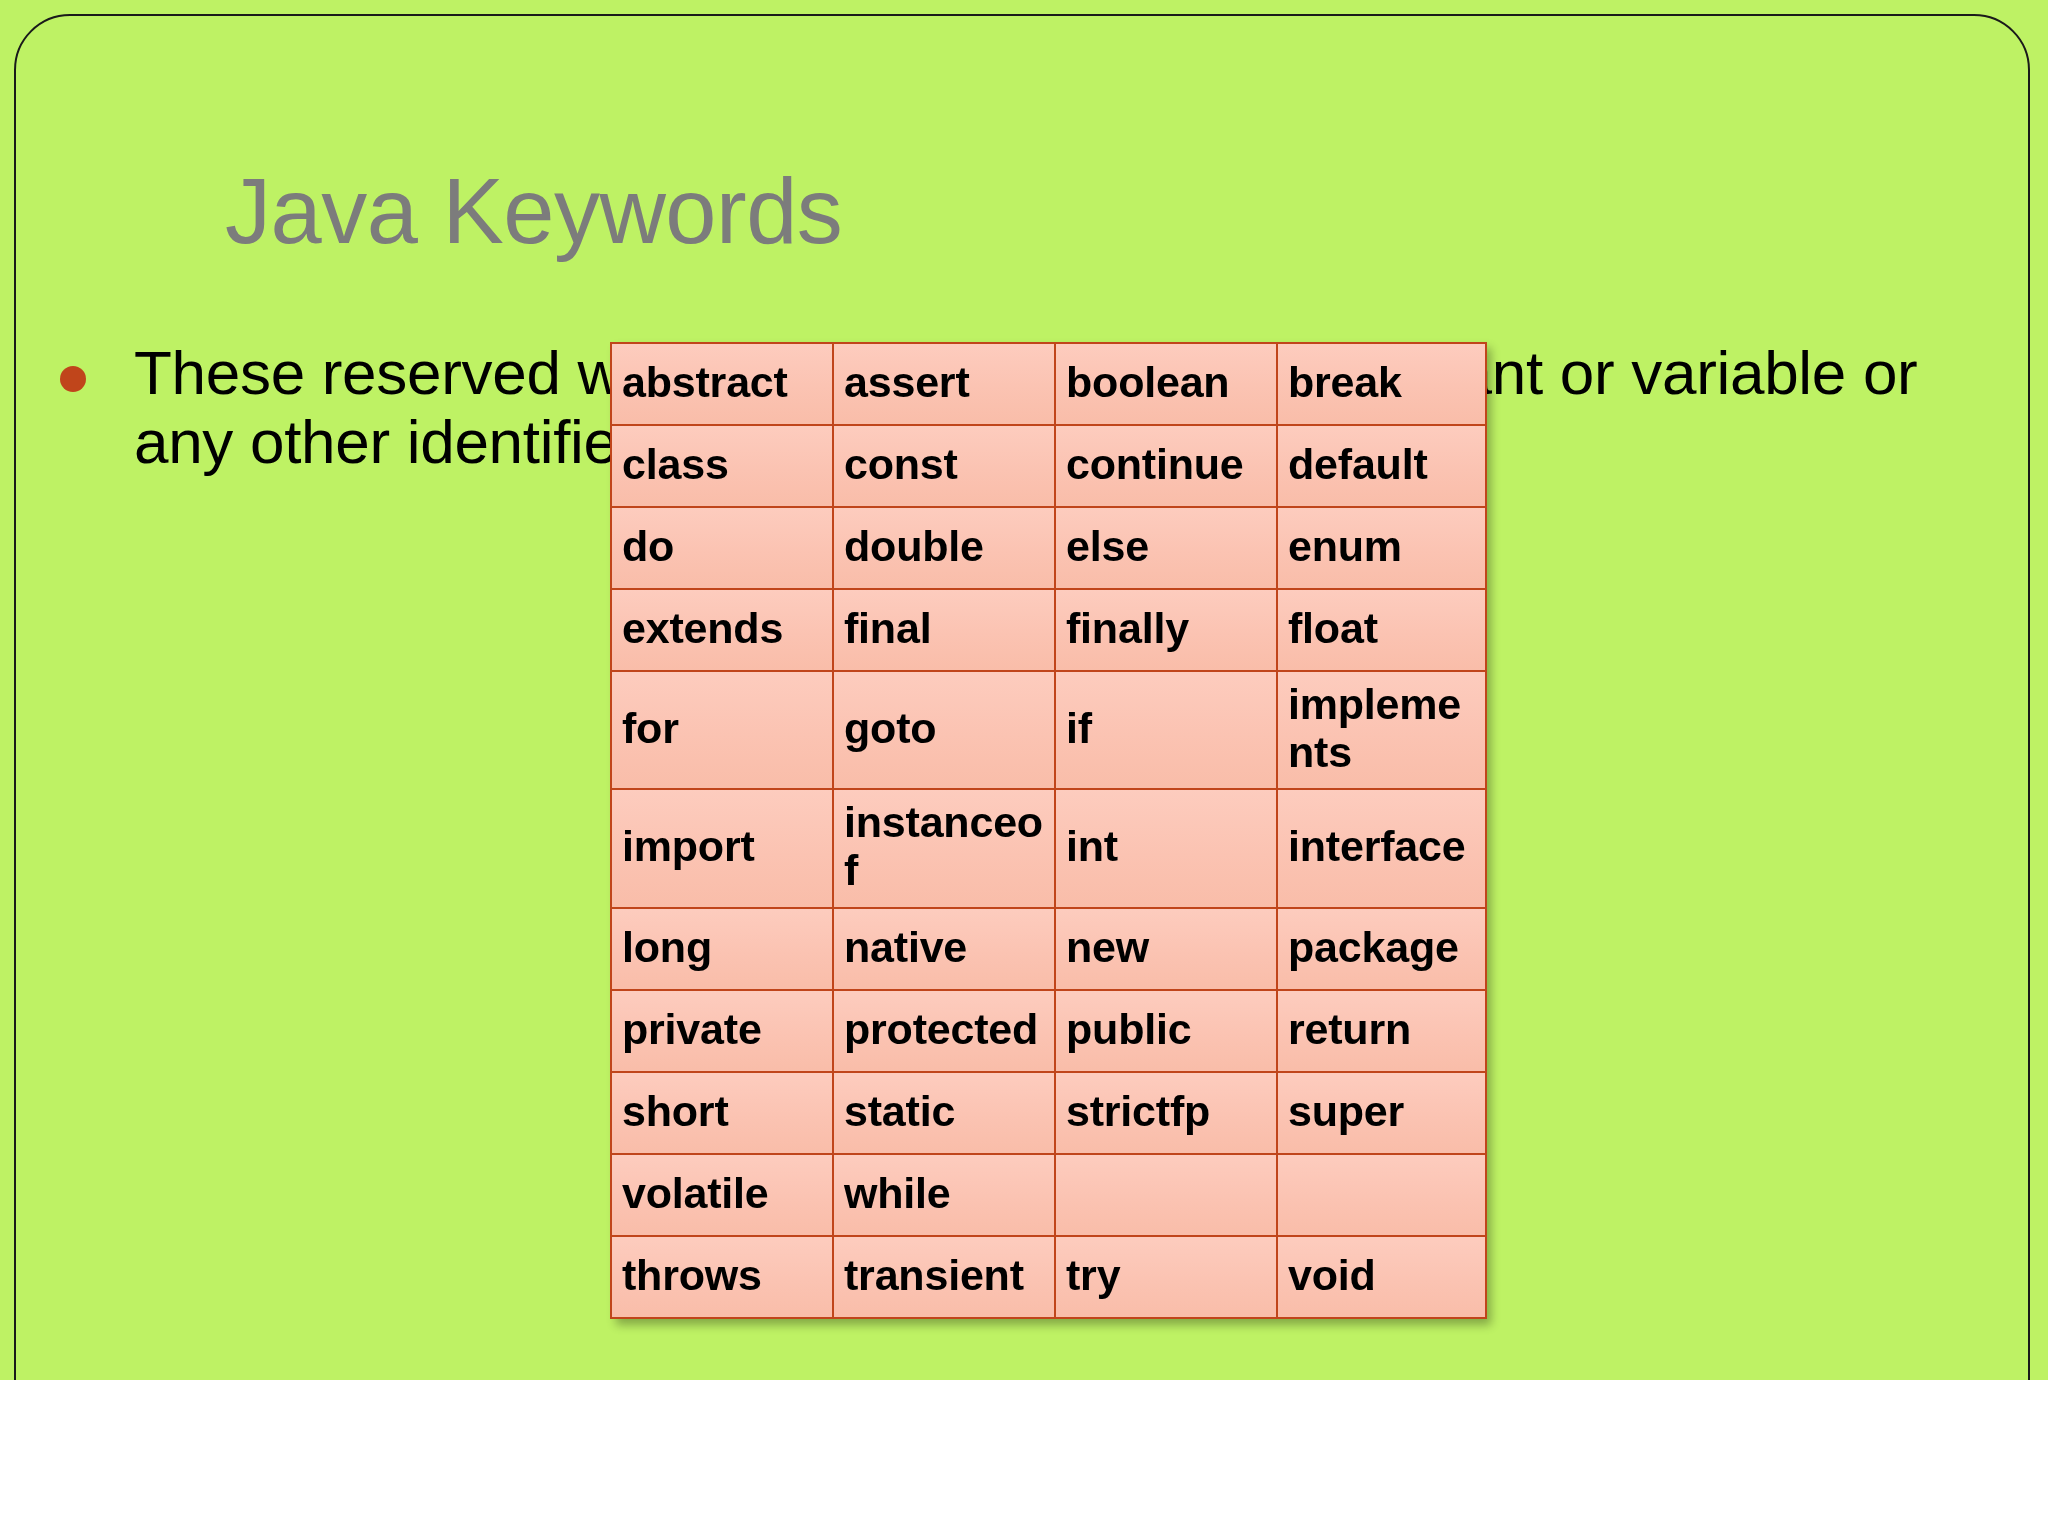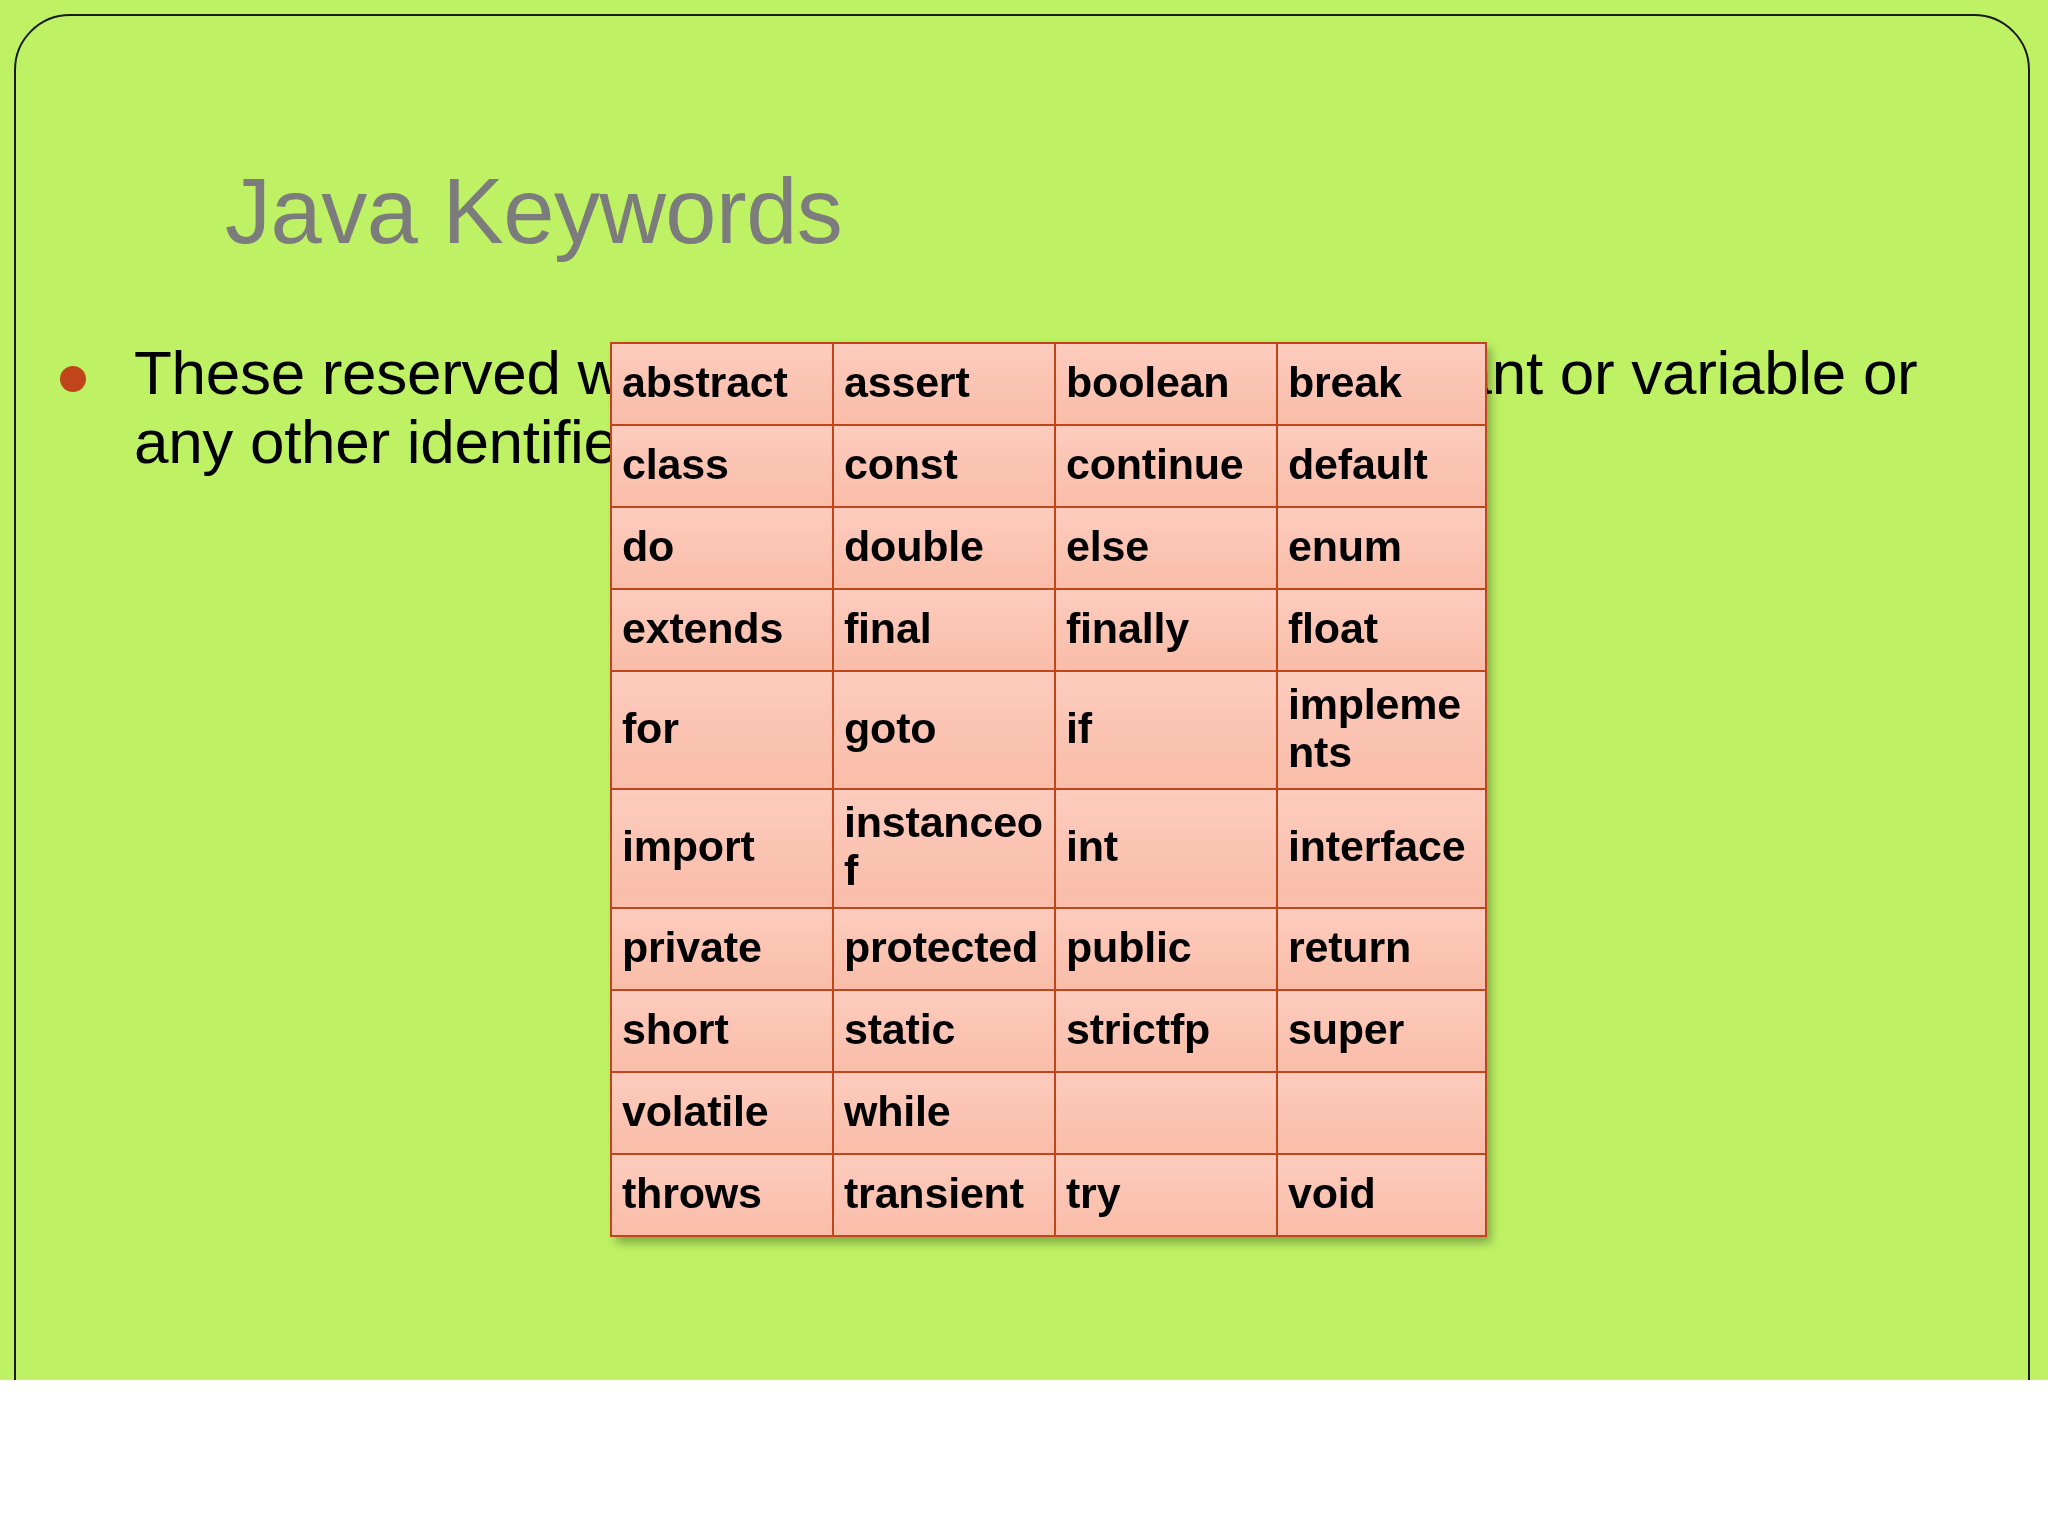--- a/index.html
+++ b/index.html
@@ -170,20 +170,26 @@
             <td>if</td>
             <td>implements</td>
           </tr>
           <tr>
             <td>import</td>
             <td>instanceof</td>
             <td>int</td>
             <td>interface</td>
           </tr>
           <tr>
+            <td>long</td>
+            <td>native</td>
+            <td>new</td>
+            <td>package</td>
+          </tr>
+          <tr>
             <td>private</td>
             <td>protected</td>
             <td>public</td>
             <td>return</td>
           </tr>
           <tr>
             <td>short</td>
             <td>static</td>
             <td>strictfp</td>
             <td>super</td>

